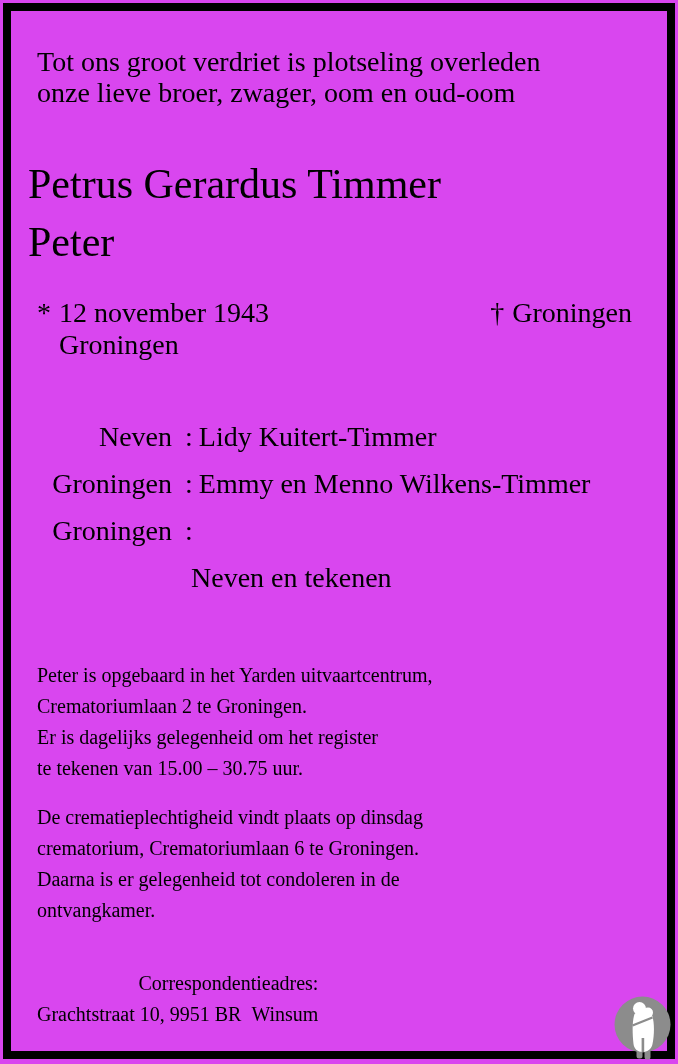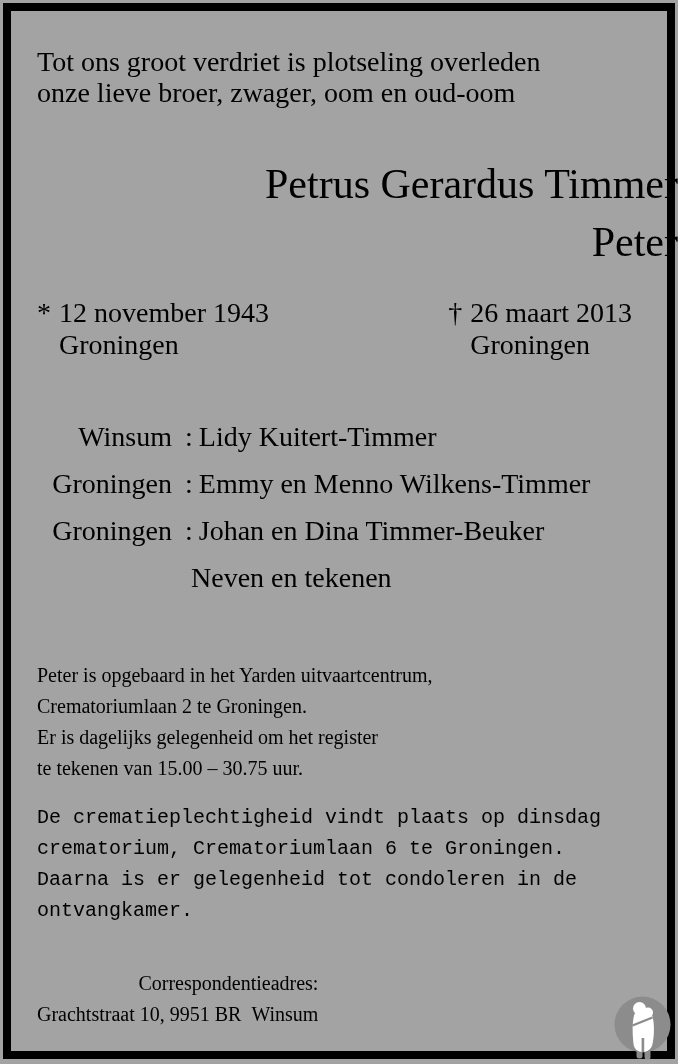--- a/index.html
+++ b/index.html
@@ -1,50 +1,50 @@
 <!DOCTYPE html>
 <html><head>
 <meta charset="utf-8">
 <style>
   html,body { margin:0; padding:0; background:#fff; }
   .page {
-    position:relative; width:678px; height:1064px; background:#a3a3a3;
+    position:relative; width:678px; height:1064px; background:#d946ef;
     font-family:"Liberation Serif","DejaVu Serif",serif; color:#000;
     overflow:hidden;
   }
   .frame {
     position:absolute; left:3px; top:3px; right:3px; bottom:5px;
     border:8px solid #000; pointer-events:none;
   }
   .txt { white-space:pre-wrap; }
   .intro {
     position:absolute; left:37px; top:46px;
     font-size:28px; line-height:31px;
   }
   .heading {
     position:absolute; left:0; right:0; top:155px;
-    text-align:right; font-size:42px; line-height:58px;
+    text-align:left; font-size:42px; line-height:58px;padding-left:28px;
   }
   .dates {
     position:absolute; left:37px; right:46px; top:297px;
     display:flex; justify-content:space-between;
     font-size:28px; line-height:32px;
   }
   .date-block { display:flex; }
   .date-sym { width:22px; flex:0 0 22px; }
   .family {
     position:absolute; left:37px; top:421px;
     font-size:28px; line-height:31px;
   }
   .fam-row { display:flex; margin-bottom:16px; }
   .fam-place { width:135px; flex:0 0 135px; text-align:right; }
   .fam-sep { margin:0 6px 0 13px; }
   .para { position:absolute; left:37px; font-size:20px; line-height:31px; }
   .para1 { top:660px; }
-  .para2 { top:802px;font-family:Liberation Mono, monospace; }
+  .para2 { top:802px; }
   .corr  { top:968px;text-align:right; }
   .logo {
     position:absolute; left:614px; top:996px; width:57px; height:64px;
   }
 </style>
 </head>
 <body>
 
 <div class="page">
 
@@ -64,41 +64,39 @@
     <div class="date-block">
       <span class="date-sym txt">*</span>
       <span>
         <div class="txt">12 november 1943</div>
         <div class="txt">Groningen</div>
       </span>
     </div>
     <div class="date-block">
       <span class="date-sym txt">†</span>
       <span>
-        <div class="txt">26 maart 2013</div>
         <div class="txt">Groningen</div>
       </span>
     </div>
   </div>
 
   <div class="family">
     <div class="fam-row">
-      <span class="fam-place txt">Winsum</span>
+      <span class="fam-place txt">Neven</span>
       <span class="fam-sep txt">:</span>
       <span class="txt">Lidy Kuitert-Timmer</span>
     </div>
     <div class="fam-row">
       <span class="fam-place txt">Groningen</span>
       <span class="fam-sep txt">:</span>
       <span class="txt">Emmy en Menno Wilkens-Timmer</span>
     </div>
     <div class="fam-row">
       <span class="fam-place txt">Groningen</span>
       <span class="fam-sep txt">:</span>
-      <span class="txt">Johan en Dina Timmer-Beuker</span>
     </div>
     <div class="fam-row">
       <span class="fam-place txt"></span>
       <span class="fam-sep txt"></span>
       <span class="txt">Neven en tekenen</span>
     </div>
   </div>
 
   <div class="para para1">
     <div class="txt">Peter is opgebaard in het Yarden uitvaartcentrum,</div>

